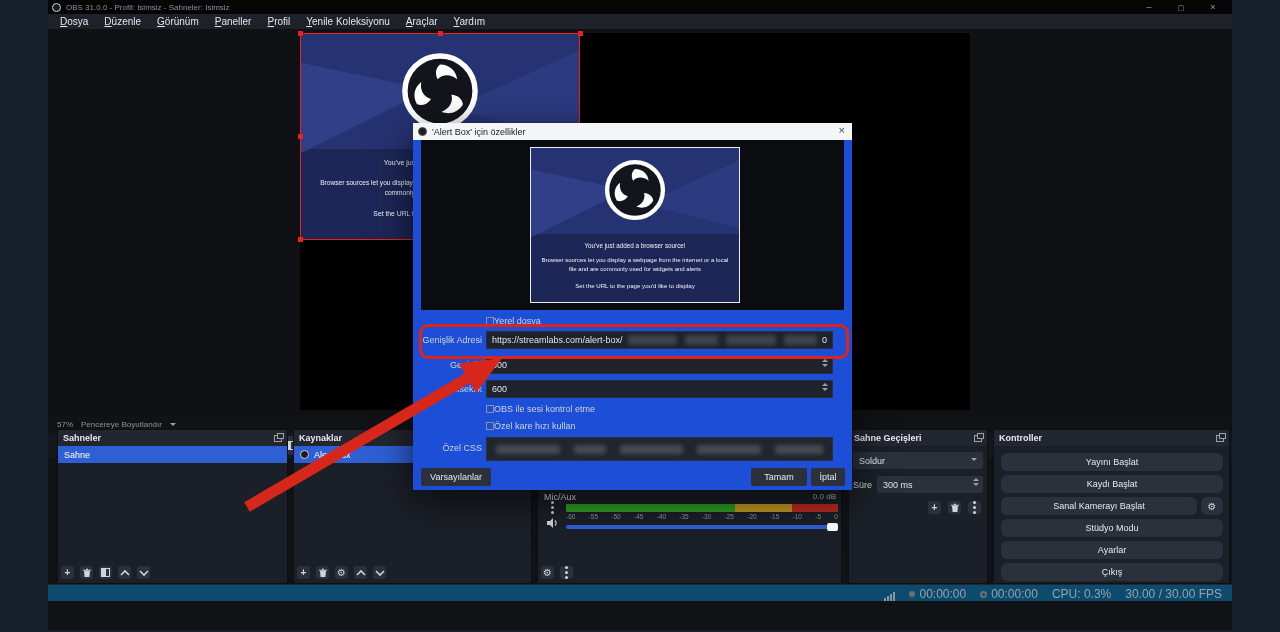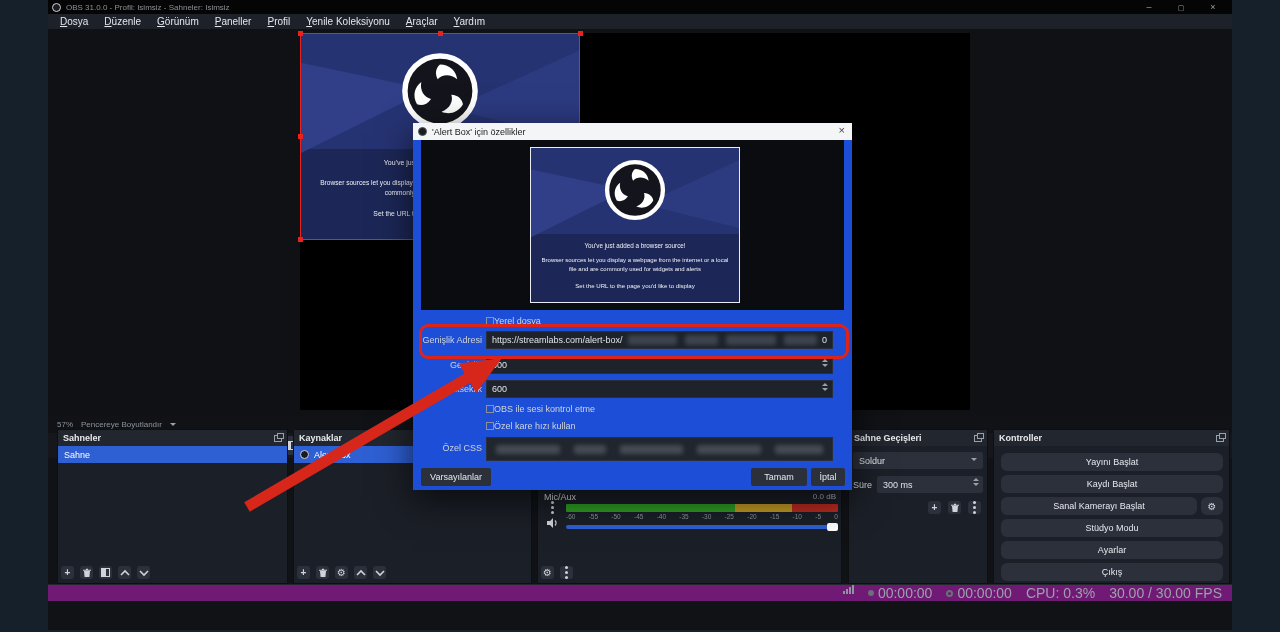--- a/index.html
+++ b/index.html
@@ -75,23 +75,23 @@
     display:flex; align-items:center; justify-content:space-between; padding:0 6px; }
   .spin { position:relative; height:17px; background:#2b303b; border-radius:2px; color:#dfe3e8; font-size:9px;
     display:flex; align-items:center; padding:0 6px; }
   .spin-arrows { position:absolute; right:4px; top:2px; display:flex; flex-direction:column; gap:2px; }
   .sa { width:0; height:0; border:3px solid transparent; }
   .sa-up { border-bottom-color:#9aa0a8; border-top-width:0; }
   .sa-dn { border-top-color:#9aa0a8; border-bottom-width:0; }
   .cbtn { position:absolute; height:18px; background:#2b303b; border-radius:6px; color:#e6e9ed; font-size:9px;
     display:flex; align-items:center; justify-content:center; }
   
-  #statusbar { position:absolute; left:0; top:584px; width:100%; height:17px; background:#701a75;
-    border-top:1px solid #23262c; display:flex; align-items:flex-start; justify-content:flex-end;
-    gap:14px; padding-right:10px; color:#9ba1a9; font-size:14px; }
+  #statusbar { position:absolute; left:0; top:584px; width:100%; height:17px; background:#0c4a6e;
+    border-top:1px solid #23262c; display:flex; align-items:flex-end; justify-content:flex-end;
+    gap:14px; padding-right:10px; color:#9ba1a9; font-size:12px; }
   .sig { display:flex; align-items:flex-end; gap:1px; }
   .sig i { display:block; width:2px; background:#8e949c; }
   .dot-f { width:6px; height:6px; border-radius:50%; background:#6a7076; }
   .dot-r { width:7px; height:7px; border-radius:50%; border:2px solid #6a7076; }
   .st-item { display:flex; align-items:center; gap:4px; }
   
   #dialog { position:absolute; left:413px; top:123px; width:439px; height:367px; background:#1d4ed8;
     z-index:40; box-shadow:0 10px 34px rgba(0,0,0,.65); }
   #dlg-title { position:absolute; left:0; top:0; width:100%; height:17px; background:#f4f5f7;
     display:flex; align-items:center; gap:5px; padding-left:5px; color:#1a1a1a; font-size:9px; }

